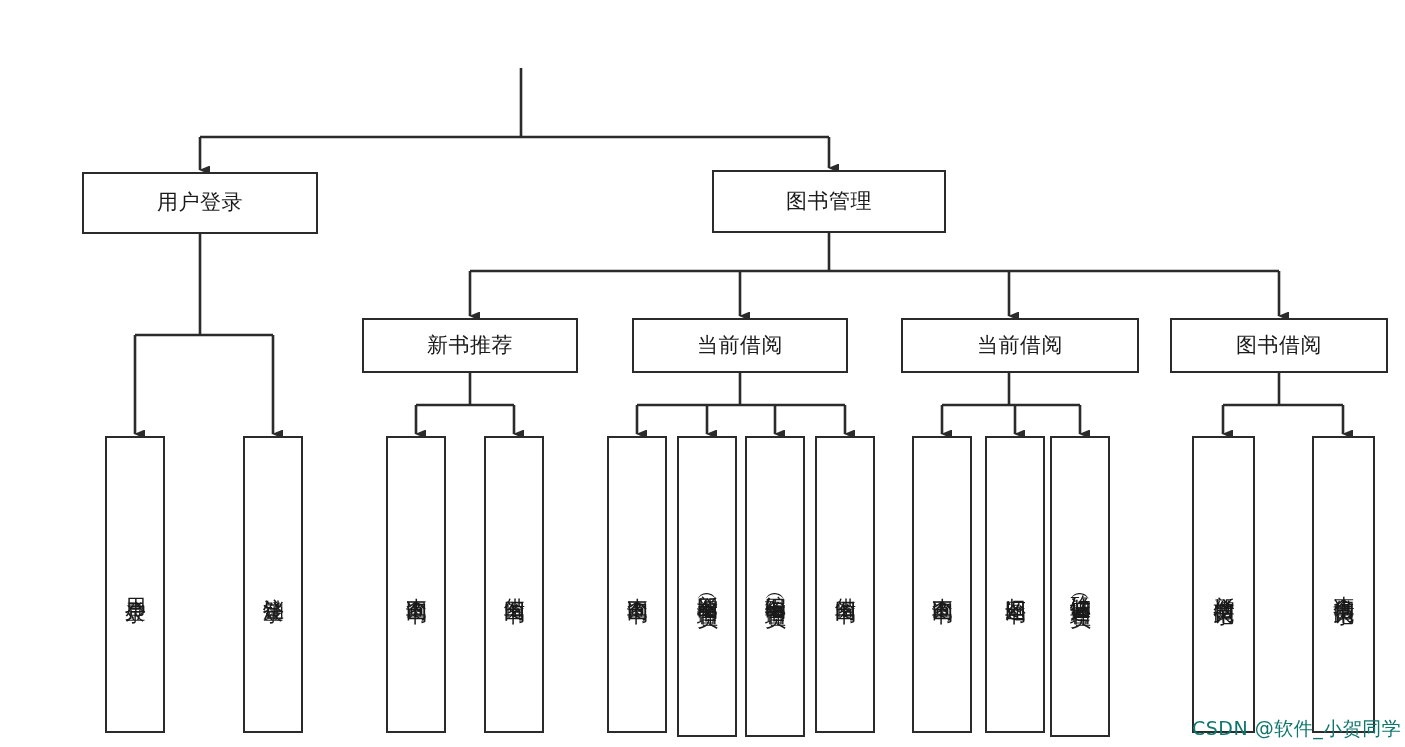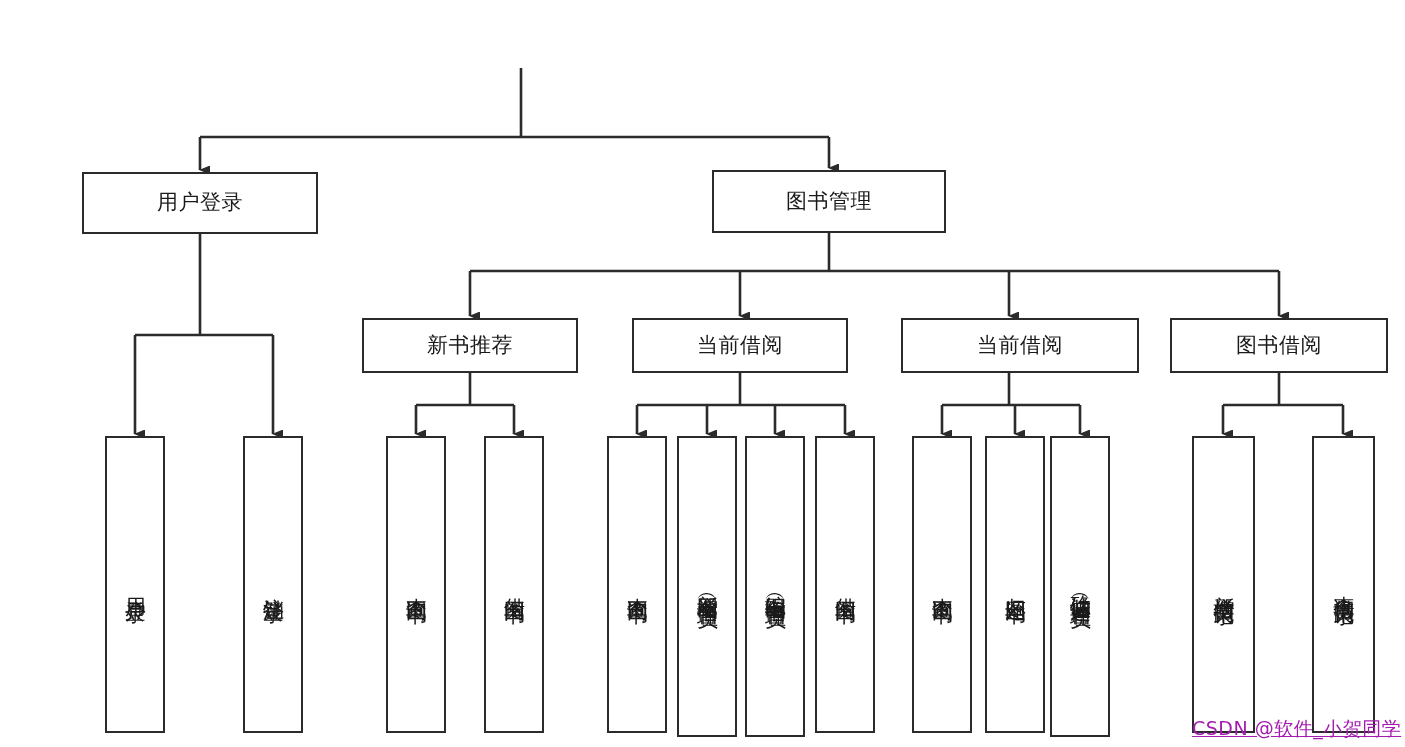--- a/index.html
+++ b/index.html
@@ -171,15 +171,15 @@
   <div class="node v" id="n-lf-10" style="left: 1050px; top: 436px; width: 60px; height: 301px;">
     <span class="vtext">确认归还（管理员）</span>
   </div>
   <div class="node v" id="n-lf-11" style="left: 1192px; top: 436px; width: 63px; height: 297px;">
     <span class="vtext">新增借阅记录</span>
   </div>
   <div class="node v" id="n-lf-12" style="left: 1312px; top: 436px; width: 63px; height: 297px;">
     <span class="vtext">查询借阅记录</span>
   </div>
 
-  <div class="watermark" style="left: 1192px; top: 716px; color: #a21caf; text-decoration: underline;">CSDN @软件_小贺同学</div>
+  <div class="watermark" style="left: 1192px; top: 716px; color: #0f766e;">CSDN @软件_小贺同学</div>
 
 </div>
 
 </body></html>

